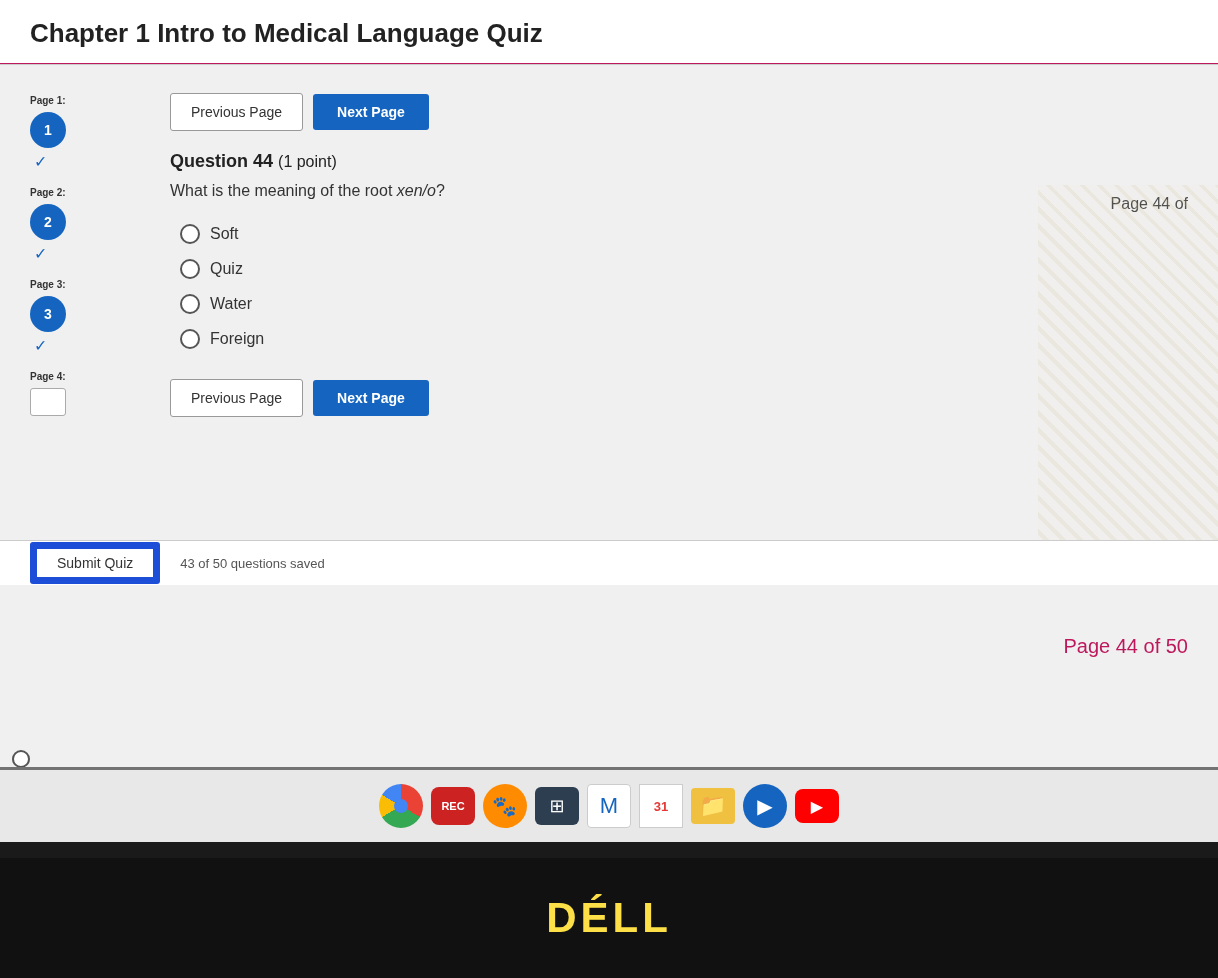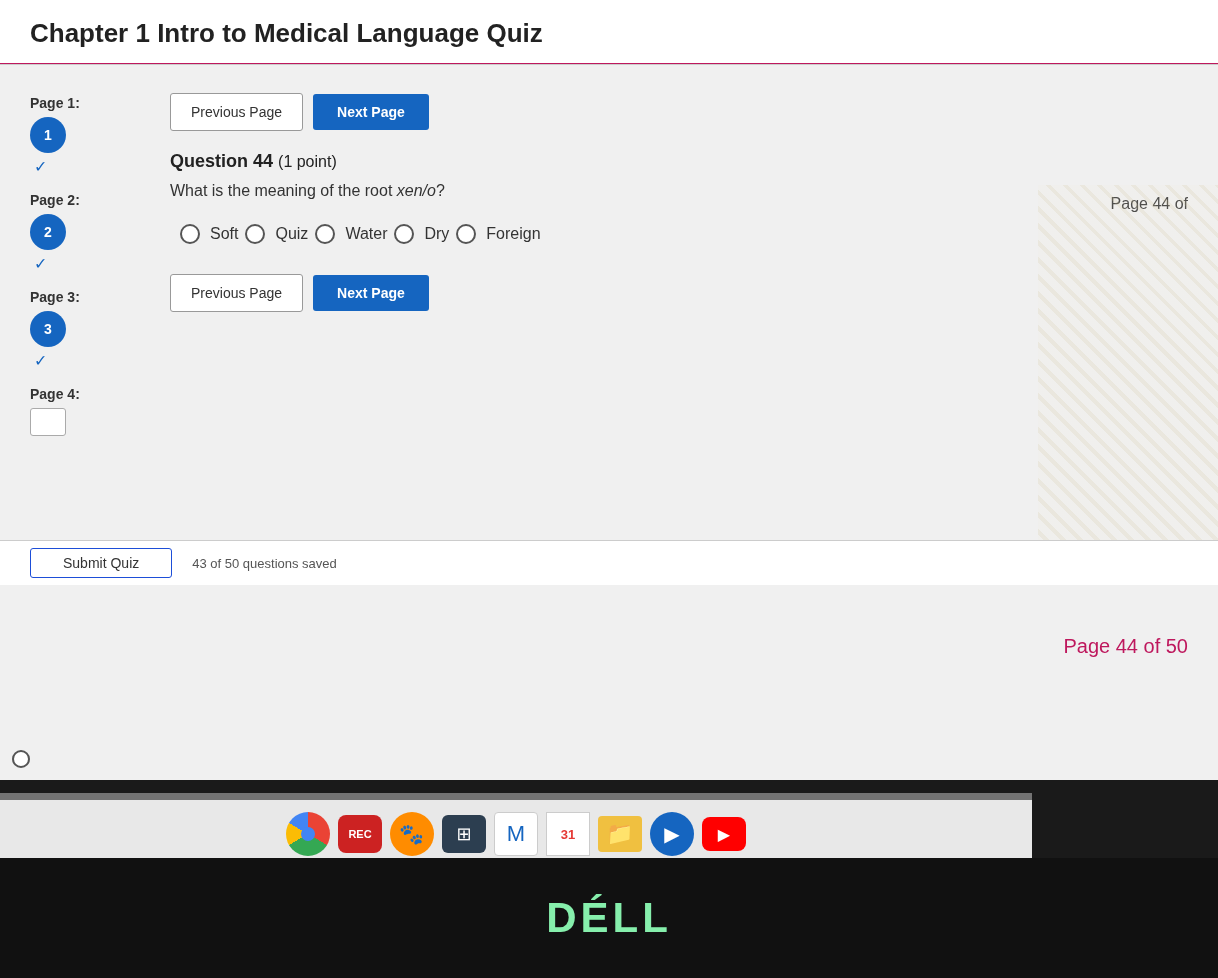--- a/index.html
+++ b/index.html
@@ -50,21 +50,21 @@
     }
 
     
     .sidebar {
       width: 120px;
       flex-shrink: 0;
       padding-top: 10px;
     }
 
     .page-label {
-      font-size: 14px;
+      font-size: 10px;
       font-weight: 600;
       color: #333;
       margin-bottom: 6px;
     }
 
     .page-number-box {
       width: 36px;
       height: 36px;
       border-radius: 50%;
       display: flex;
@@ -160,25 +160,24 @@
     }
 
     .question-text em {
       font-style: italic;
     }
 
     
     .options-list {
       list-style: none;
       display: flex;
-      flex-direction: row;
-      gap: 7px;
+      flex-direction: column;
+      gap: 15px;
       margin-bottom: 30px;
       margin-left: 10px;
-      align-items: flex-end;
     }
 
     .option-item {
       display: flex;
       align-items: center;
       gap: 10px;
       font-size: 16px;
       color: #333;
       cursor: pointer;
     }
@@ -209,47 +208,47 @@
       align-items: center;
       gap: 20px;
       position: absolute;
       bottom: 195px;
       left: 0;
       width: 100%;
       height: 45px;
     }
 
     .btn-submit {
-      padding: 6px 32px;
-      border: 1px solid #1d4ed8;
+      padding: 6px 20px;
+      border: 7px solid #1d4ed8;
       background: white;
       color: #333;
       font-size: 14px;
       cursor: pointer;
       border-radius: 3px;
     }
 
     .footer-text {
       font-size: 13px;
       color: #555;
     }
 
     
     .taskbar {
       position: absolute;
-      bottom: 110px;
+      bottom: 136px;
       left: 0;
-      width: 1032px;
+      width: 1218px;
       height: 75px;
       background: #e8e8e8;
       display: flex;
       align-items: center;
       justify-content: center;
       gap: 8px;
-      border-top: 7px solid #737373;
+      border-top: 3px solid #737373;
     }
 
     .taskbar-icon {
       width: 42px;
       height: 42px;
       border-radius: 50%;
       display: flex;
       align-items: center;
       justify-content: center;
       font-size: 20px;
@@ -317,21 +316,21 @@
       height: 120px;
       background: #111;
       display: flex;
       align-items: center;
       justify-content: center;
     }
 
     .dell-logo {
       font-size: 42px;
       font-weight: 700;
-      color: #86efac;
+      color: #fde047;
       letter-spacing: 4px;
       font-family: 'Arial Black', sans-serif;
     }
 
     
     .sidebar-radio {
       position: absolute;
       left: 12px;
       top: 750px;
       width: 18px;
@@ -426,24 +425,20 @@
           <li class="option-item">
             <div class="option-radio"></div>
             <span>Quiz</span>
           </li>
           <li class="option-item">
             <div class="option-radio"></div>
             <span>Water</span>
           </li>
           <li class="option-item">
             <div class="option-radio"></div>
-            <span>Dry</span>
-          </li>
-          <li class="option-item">
-            <div class="option-radio"></div>
             <span>Foreign</span>
           </li>
         </ul>
 
         <div class="nav-row-bottom">
           <button class="btn-prev">Previous Page</button>
           <button class="btn-next">Next Page</button>
         </div>
       </div>
     </div>

